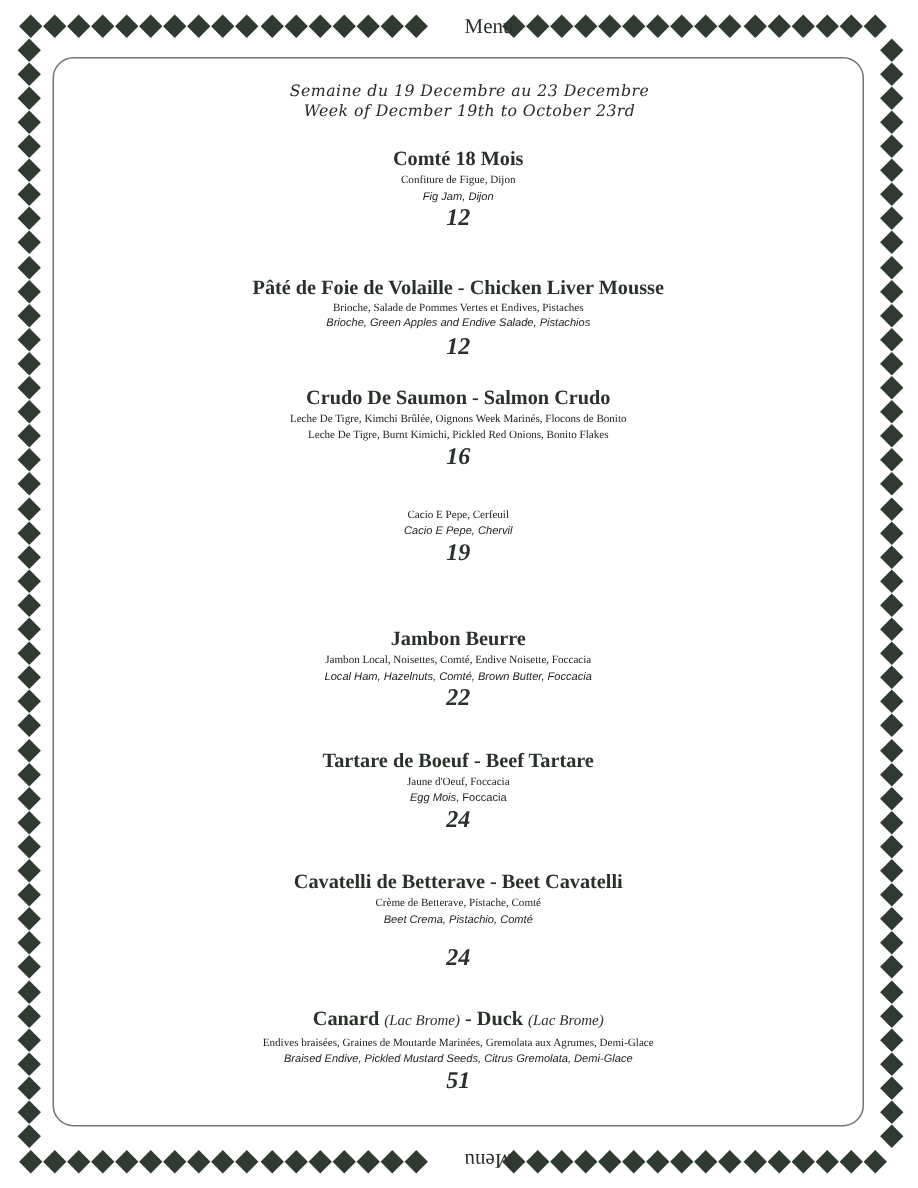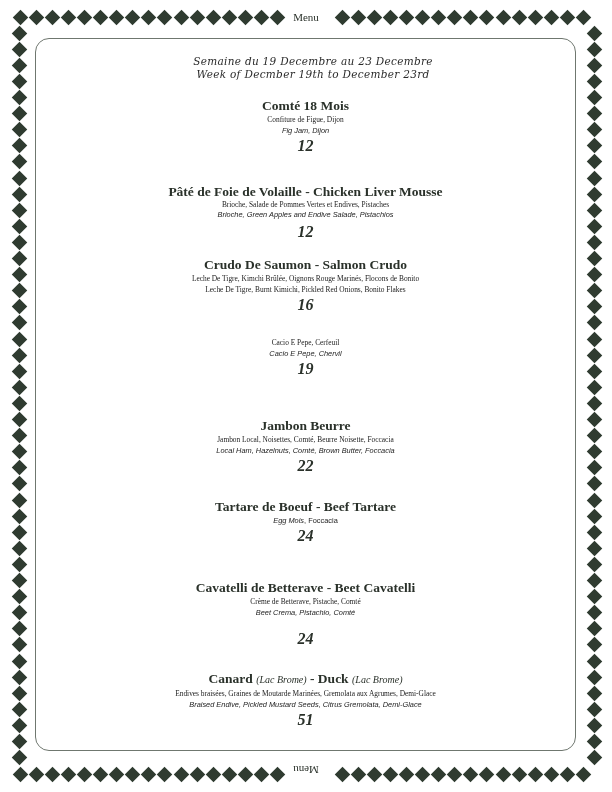--- a/index.html
+++ b/index.html
@@ -1,18 +1,18 @@
 <!DOCTYPE html>
 <html><head>
 <meta charset="utf-8">
 <style>
   html, body { margin: 0; padding: 0; background: #ffffff; }
   body { width: 612px; height: 792px; position: relative; overflow: hidden; color: #2a312a; }
   .diamond { position: absolute; width: 11px; height: 11px; background: #2f3b30; transform: rotate(45deg); }
-  .frame-label { position: absolute; font-family: "Liberation Serif", serif; font-size: 11px; color: #2a312a; width: 40px; text-align: center; }
+  .frame-label { position: absolute; font-family: "Liberation Serif", serif; font-size: 14px; color: #2a312a; width: 40px; text-align: center; margin-left: 20px; }
   .frame-top-label { left: 286px; top: 11px; }
   .frame-bottom-label { left: 286px; top: 764px; transform: rotate(180deg); }
   .inner-box { position: absolute; left: 35px; top: 38px; width: 541px; height: 713px; border: 1.3px solid #6f776f; border-radius: 14px; box-sizing: border-box; }
   .content { position: absolute; left: 35px; top: 38px; width: 541px; text-align: center; }
   .week-line { font-family: "DejaVu Serif", serif; font-style: italic; font-size: 10.5px; letter-spacing: 0.3px; line-height: 13px; color: #2a2a2a; }
   .week-block { position: absolute; left: 0; width: 556px; top: 17px; }
   .dish { position: absolute; left: 0; width: 541px; }
   .dish-title { font-family: "Liberation Serif", serif; font-size: 13.5px; font-weight: bold; line-height: 16px; color: #2a312a; }
   .dish-title .note { font-style: italic; font-weight: normal; font-size: 10px; }
   .desc-fr { font-family: Liberation Serif, serif; font-size: 7.4px; line-height: 11px; color: #222; }
@@ -185,59 +185,60 @@
   </div>
 
 <div class="frame-label frame-top-label">Menu</div>
 <div class="frame-label frame-bottom-label">Menu</div>
 
 <div class="inner-box"></div>
 
 <div class="content">
   <div class="week-block">
     <div class="week-line">Semaine du 19 Decembre au 23 Decembre</div>
-    <div class="week-line">Week of  Decmber 19th to December 23rd</div>
+    <div class="week-line">Week of  Decmber 19th to October 23rd</div>
   </div>
 
   <div class="dish" style="top:60px">
     <div class="dish-title">Comté 18 Mois</div>
     <div class="desc-fr">Confiture de Figue, Dijon</div>
     <div class="desc-en">Fig Jam, Dijon</div>
     <div class="price">12</div>
   </div>
 
   <div class="dish" style="top:146px">
     <div class="dish-title">Pâté de Foie de Volaille - Chicken Liver Mousse</div>
     <div class="desc-fr" style="line-height:10px">Brioche, Salade de Pommes Vertes et Endives, Pistaches</div>
     <div class="desc-en" style="line-height:10px">Brioche, Green Apples and Endive Salade, Pistachios</div>
     <div class="price" style="margin-top:2px">12</div>
   </div>
 
   <div class="dish" style="top:219px">
     <div class="dish-title">Crudo De Saumon - Salmon Crudo</div>
-    <div class="desc-fr">Leche De Tigre, Kimchi Brûlée, Oignons Rouge Marinés, Flocons de Bonito</div>
+    <div class="desc-fr">Leche De Tigre, Kimchi Brûlée, Oignons Week Marinés, Flocons de Bonito</div>
     <div class="desc-fr">Leche De Tigre, Burnt Kimichi, Pickled Red Onions, Bonito Flakes</div>
     <div class="price">16</div>
   </div>
 
   <div class="dish" style="top:299px">
     <div class="desc-fr">Cacio E Pepe, Cerfeuil</div>
     <div class="desc-en">Cacio E Pepe, Chervil</div>
     <div class="price">19</div>
   </div>
 
   <div class="dish" style="top:380px">
     <div class="dish-title">Jambon Beurre</div>
-    <div class="desc-fr">Jambon Local, Noisettes, Comté, Beurre Noisette, Foccacia</div>
+    <div class="desc-fr">Jambon Local, Noisettes, Comté, Endive Noisette, Foccacia</div>
     <div class="desc-en">Local Ham, Hazelnuts, Comté, Brown Butter, Foccacia</div>
     <div class="price">22</div>
   </div>
 
   <div class="dish" style="top:461px">
     <div class="dish-title">Tartare de Boeuf  - Beef Tartare</div>
+    <div class="desc-fr">Jaune d'Oeuf, Foccacia</div>
     <div class="desc-en"><span>Egg Mois</span><span class="upright">, Foccacia</span></div>
     <div class="price">24</div>
   </div>
 
   <div class="dish" style="top:542px">
     <div class="dish-title">Cavatelli de Betterave - Beet Cavatelli</div>
     <div class="desc-fr">Crème de Betterave, Pistache, Comté</div>
     <div class="desc-en">Beet Crema, Pistachio, Comté</div>
     <div class="price" style="margin-top:11px">24</div>
   </div>

